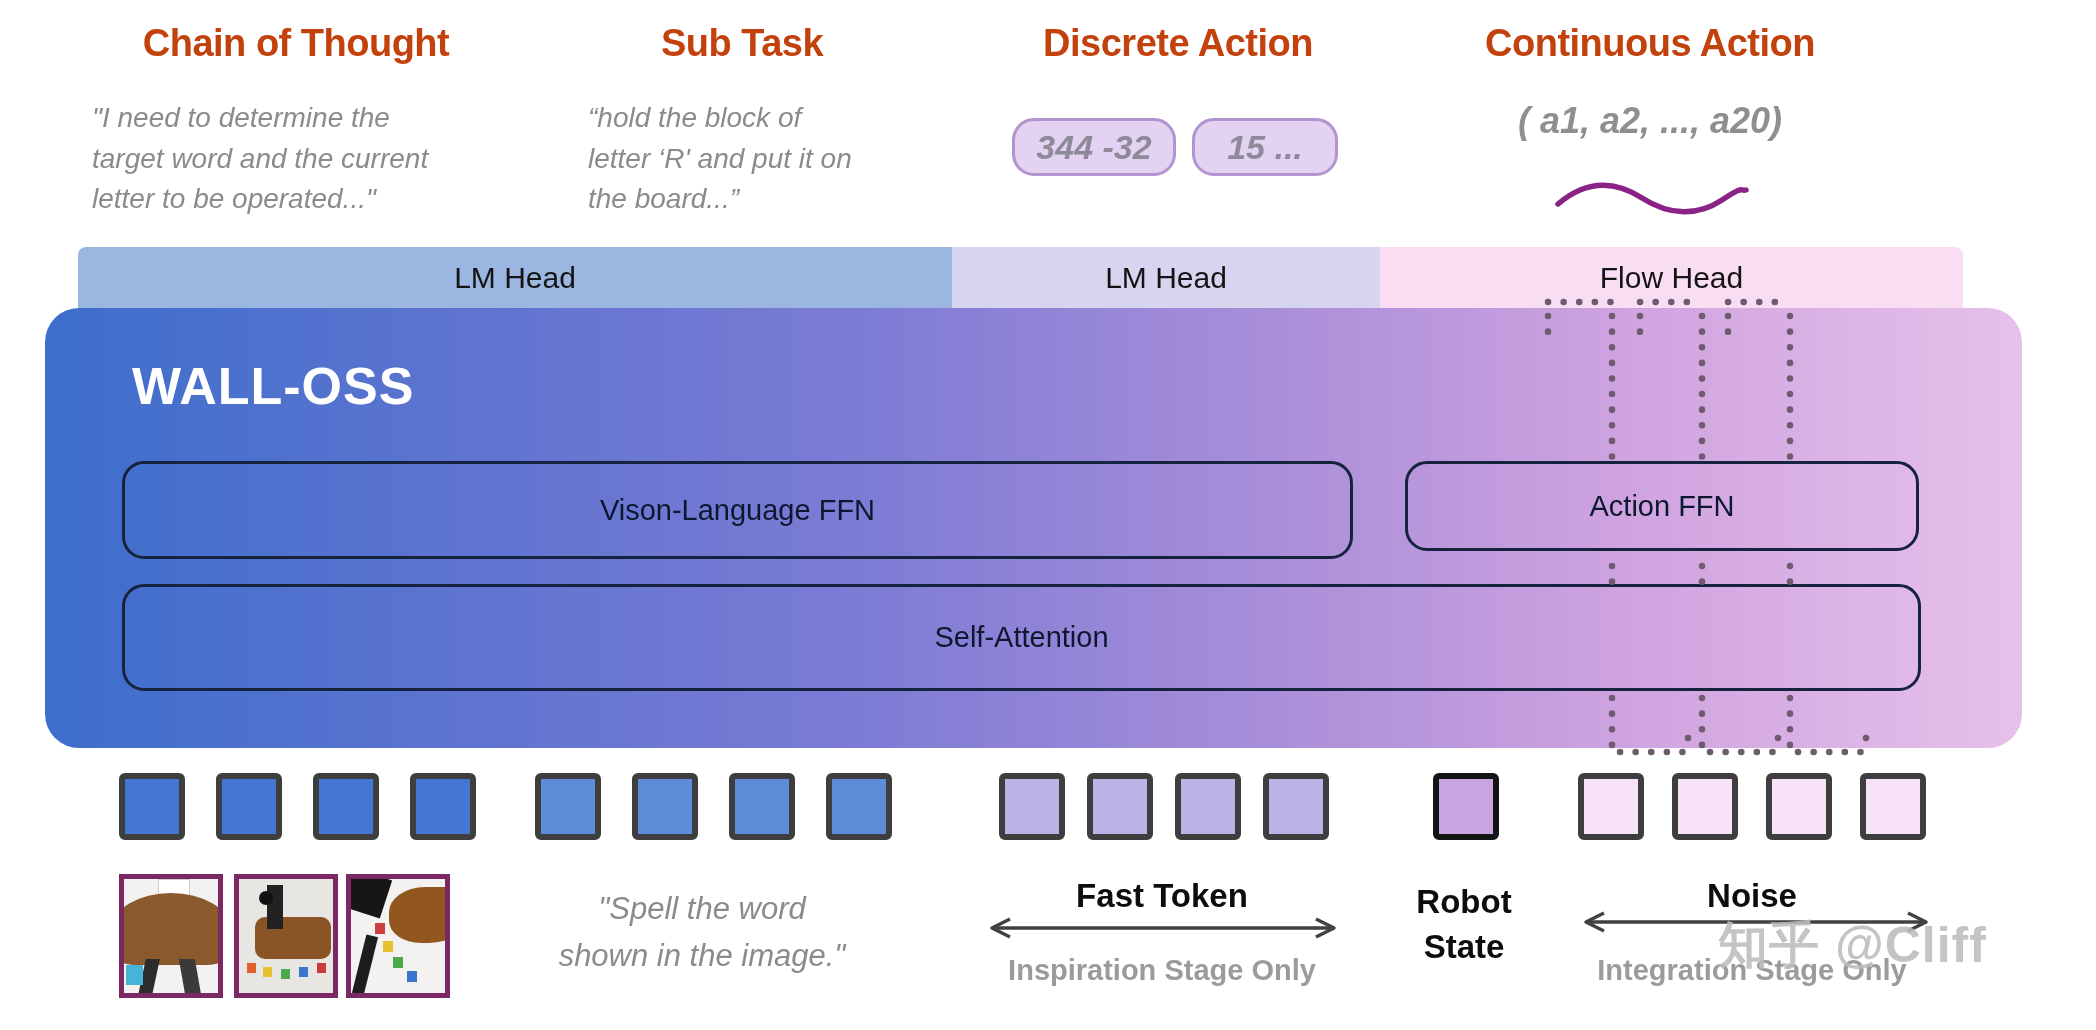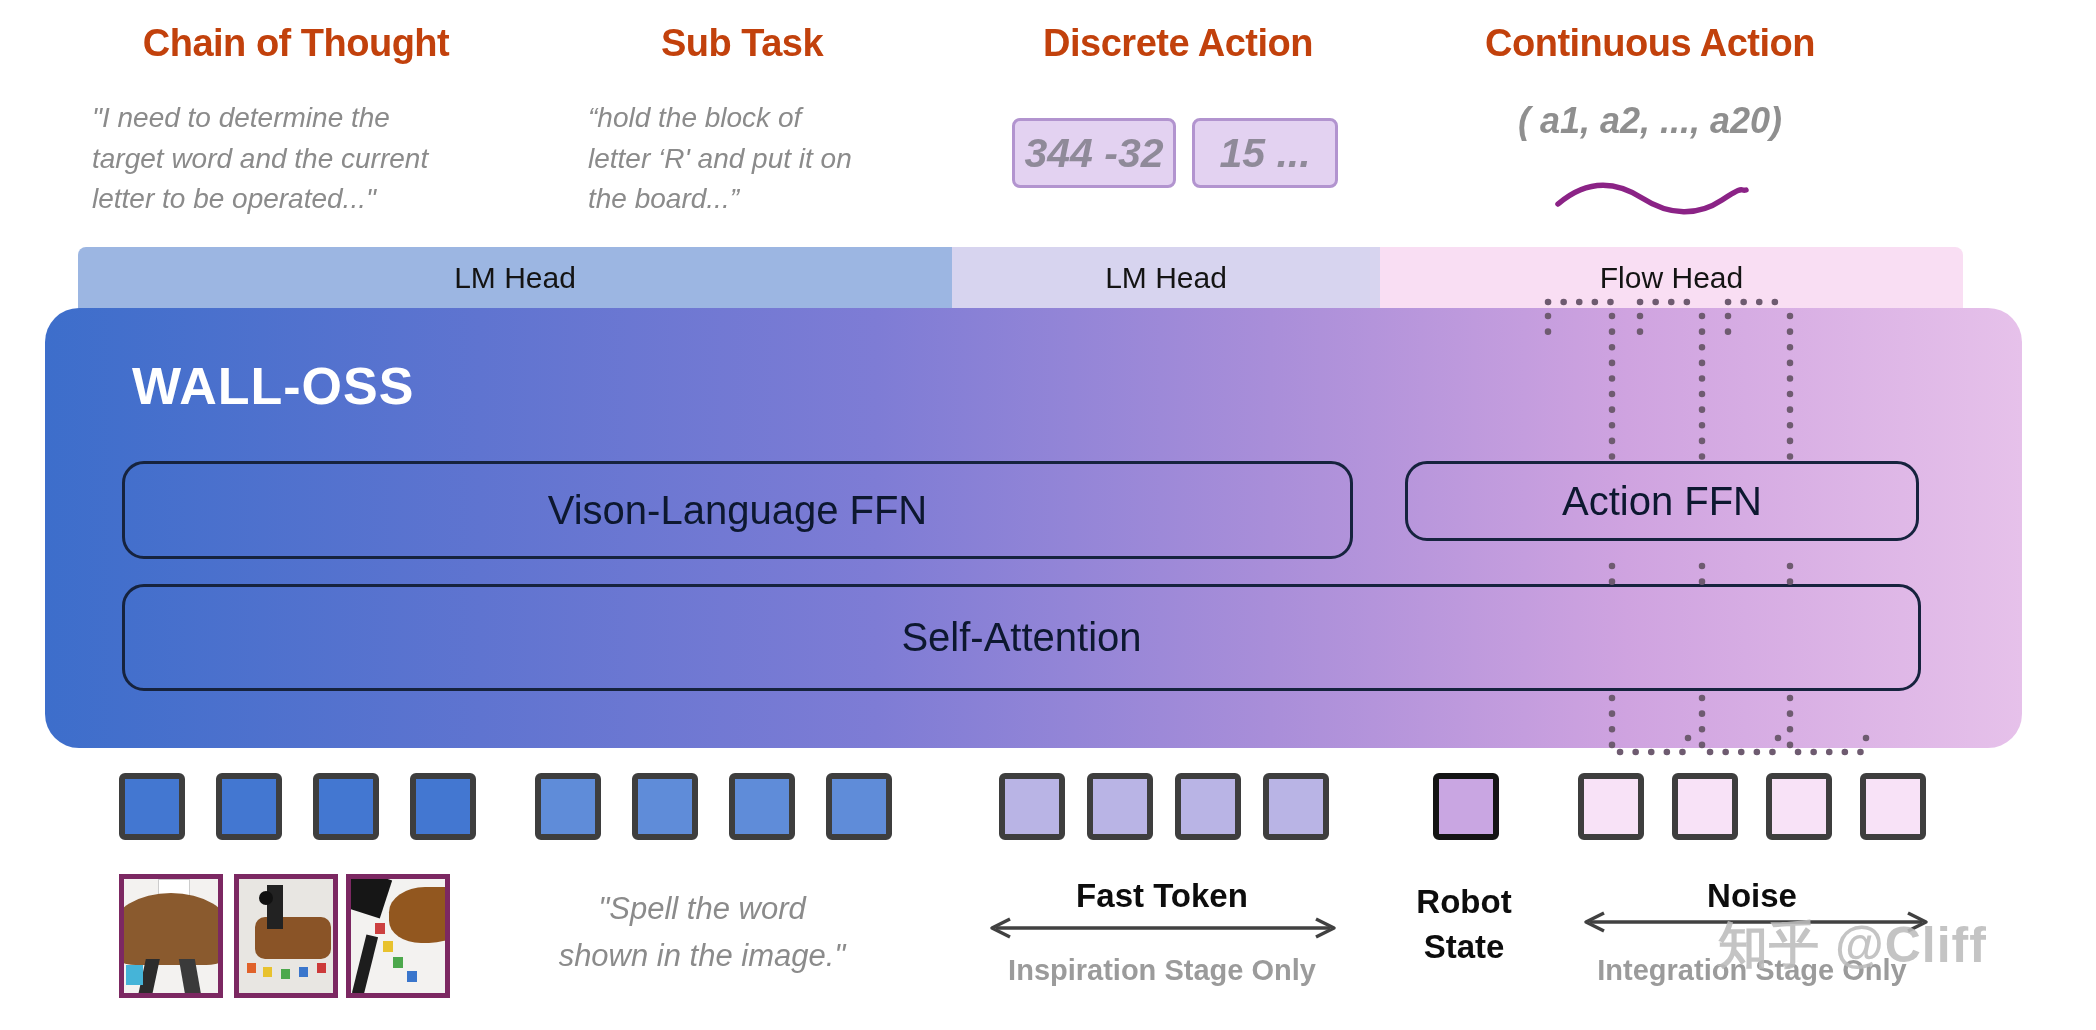--- a/index.html
+++ b/index.html
@@ -11,23 +11,23 @@
   .col-head{
     position:absolute;top:22px;transform:translateX(-50%);
     font-size:38px;font-weight:800;letter-spacing:-0.5px;color:#c2410c;white-space:nowrap;
   }
   .quote{
     position:absolute;font-size:28px;font-style:italic;color:#8b8b8b;
     line-height:1.45;white-space:pre-line;font-weight:500;
   }
   .disc-token-row{position:absolute;left:1012px;top:118px;display:flex;gap:16px;}
   .disc-token{
-    box-sizing:border-box;height:70px;border:3px solid #b294cf;background:#e3d2f1;
-    border-radius:8px;display:flex;align-items:center;justify-content:center;
-    font-size:41px;font-style:italic;font-weight:600;color:#8f8a99;
+    box-sizing:border-box;height:58px;border:3px solid #b294cf;background:#e3d2f1;
+    border-radius:22px;display:flex;align-items:center;justify-content:center;
+    font-size:34px;font-style:italic;font-weight:600;color:#8f8a99;
   }
   .disc-token.t1{width:164px;}
   .disc-token.t2{width:146px;}
   .vector-text{
     position:absolute;top:100px;transform:translateX(-50%);
     font-size:36px;font-style:italic;color:#8f8f8f;font-weight:600;white-space:nowrap;
   }
   
   .head-bar{
     position:absolute;top:247px;height:61px;display:flex;align-items:center;justify-content:center;
@@ -41,24 +41,24 @@
     position:absolute;left:45px;top:308px;width:1977px;height:440px;border-radius:34px;z-index:1;
     background:linear-gradient(90deg,#3d6ecb 0%,#5f74d0 22%,#7e7cd5 42%,#a98ed9 62%,#cfa3e0 80%,#e6c1ea 100%);
   }
   .model-title{
     position:absolute;left:87px;top:48px;color:#ffffff;font-size:52px;font-weight:600;
     letter-spacing:1px;white-space:nowrap;text-align:right;
   }
   .inner-box{
     position:absolute;box-sizing:border-box;border:3.5px solid #16233e;border-radius:22px;
     display:flex;align-items:center;justify-content:center;
-    font-size:40px;font-weight:500;color:#0d1830;background:transparent;
+    font-size:29px;font-weight:500;color:#0d1830;background:transparent;
   }
   .vl-ffn{left:77px;top:153px;width:1231px;height:98px;}
-  .action-ffn{left:1360px;top:153px;width:514px;height:80px;}
+  .action-ffn{left:1360px;top:153px;width:514px;height:90px;}
   .self-attn{left:77px;top:276px;width:1799px;height:107px;}
   
   .dots-overlay{position:absolute;left:0;top:0;z-index:4;pointer-events:none;}
   
   .token-group{position:absolute;top:773px;display:flex;}
   .token{
     box-sizing:border-box;width:66px;height:67px;border:6px solid #3e3e3e;border-radius:6px;
   }
   .tg-0{left:119px;gap:31px;}
   .tg-1{left:535px;gap:31px;}

